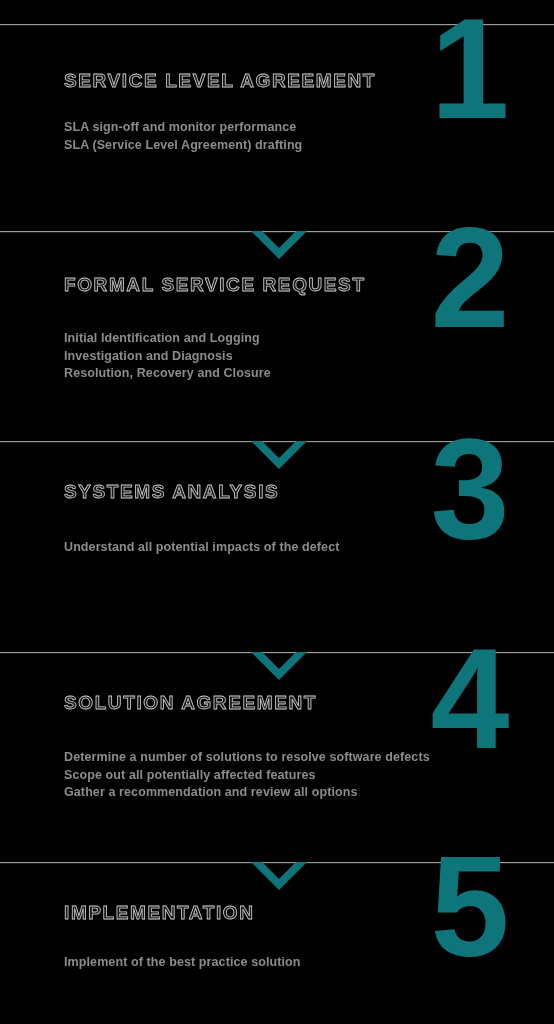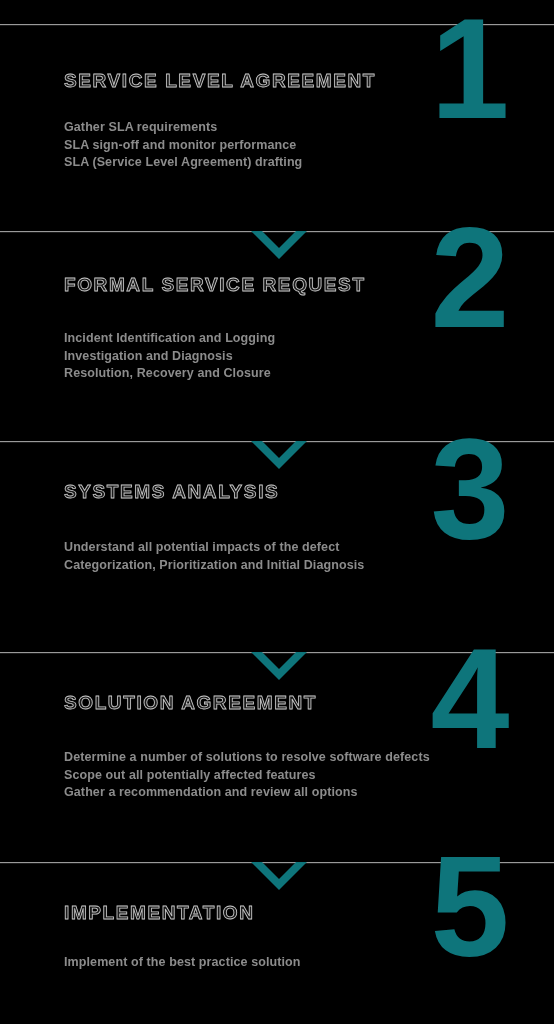--- a/index.html
+++ b/index.html
@@ -122,40 +122,38 @@
 
   <div class="step-number" style="left:414px; top:-2px;">1</div>
   <div class="step-number" style="left:414px; top:207px;">2</div>
   <div class="step-number" style="left:414px; top:418px;">3</div>
   <div class="step-number" style="left:414px; top:628px;">4</div>
   <div class="step-number" style="left:414px; top:836px;">5</div>
 
   <div class="section">
     <div class="sec-heading" style="top:70px;">SERVICE LEVEL AGREEMENT</div>
     <div class="sec-lines" style="top:119px;">
-      <div class="sec-line">Gather SLA requirements</div>
       <div class="sec-line">SLA sign-off and monitor performance</div>
       <div class="sec-line">SLA (Service Level Agreement) drafting</div>
     </div>
   </div>
 
   <div class="section">
     <div class="sec-heading" style="top:274px;">FORMAL SERVICE REQUEST</div>
     <div class="sec-lines" style="top:330px;">
-      <div class="sec-line">Incident Identification and Logging</div>
+      <div class="sec-line">Initial Identification and Logging</div>
       <div class="sec-line">Investigation and Diagnosis</div>
       <div class="sec-line">Resolution, Recovery and Closure</div>
     </div>
   </div>
 
   <div class="section">
     <div class="sec-heading" style="top:481px;">SYSTEMS ANALYSIS</div>
     <div class="sec-lines" style="top:539px;">
       <div class="sec-line">Understand all potential impacts of the defect</div>
-      <div class="sec-line">Categorization, Prioritization and Initial Diagnosis</div>
     </div>
   </div>
 
   <div class="section">
     <div class="sec-heading" style="top:692px;">SOLUTION AGREEMENT</div>
     <div class="sec-lines" style="top:749px;">
       <div class="sec-line">Determine a number of solutions to resolve software defects</div>
       <div class="sec-line">Scope out all potentially affected features</div>
       <div class="sec-line">Gather a recommendation and review all options</div>
     </div>

